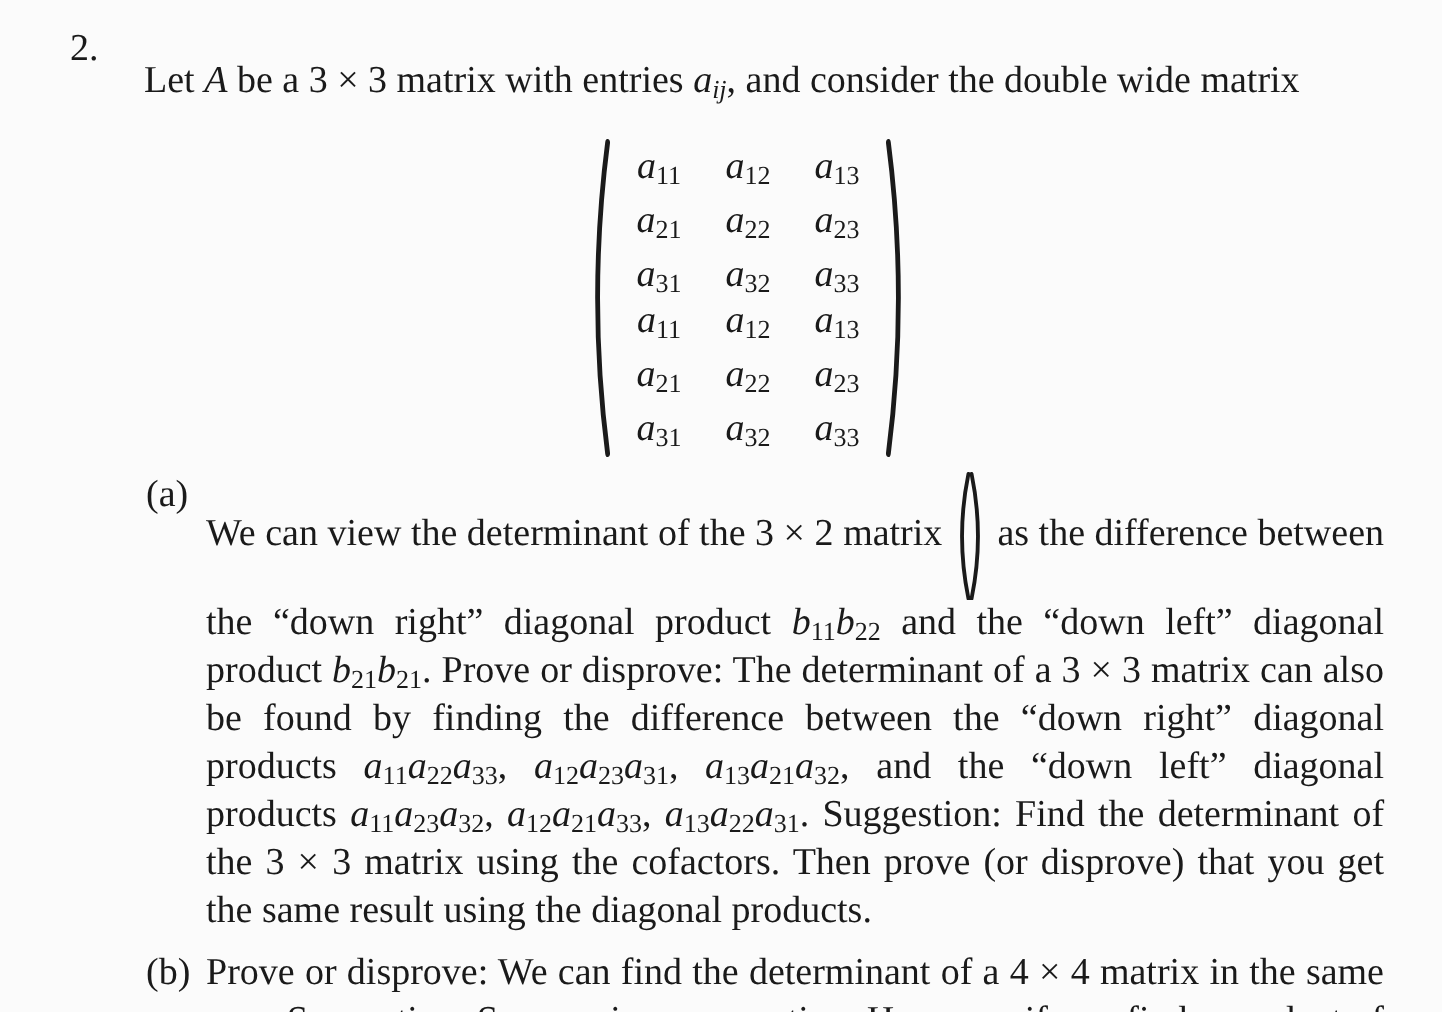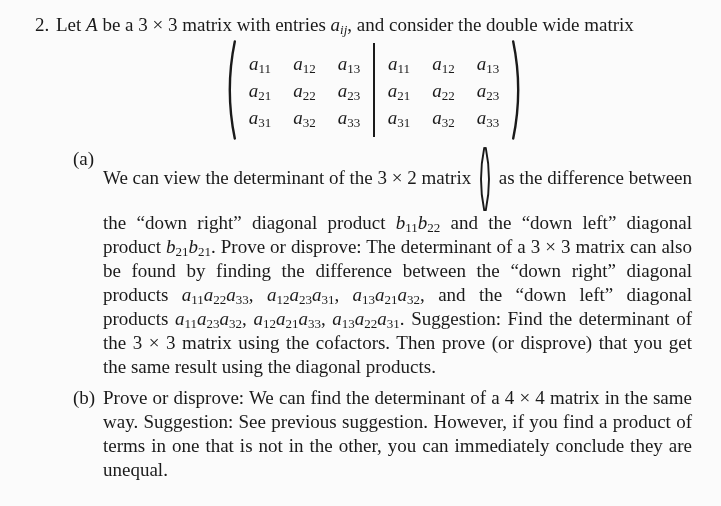--- a/index.html
+++ b/index.html
@@ -13,29 +13,29 @@
     font-size: 19px;
     line-height: 24px;
     color: #1a1a1a;
     position: relative;
   }
   .doc { position: absolute; left: 35px; top: 13px; width: 657px; }
 
   .enum-item { display: flex; }
   .enum-number { flex: none; width: 21px; }
   .enum-content { flex: 1; min-width: 0; }
-  .intro { text-align: justify; margin: 0; }
+  .intro { text-align: justify; margin: 16px; }
 
   .matrix-line { display: flex; justify-content: center; margin: 3px 0 2px; }
 
   
   .bmatrix { display: inline-flex; align-items: stretch; vertical-align: middle; }
   .paren { width: 14px; flex: none; display: block; }
   .bmatrix.small .paren { width: 9px; }
-  .mx-body { display: inline-flex; align-items: center; padding: 3px 0; }
+  .mx-body { display: inline-flex; align-items: center; padding: 3px 0; flex-direction: column; }
   .mx-grid { display: inline-grid; column-gap: 22px; row-gap: 4px; padding: 0 13px; }
   .mx-cell { text-align: center; line-height: 23px; white-space: nowrap; }
   .mx-divider { width: 1.4px; background: #1a1a1a; align-self: stretch; }
   .bmatrix.small .mx-grid { column-gap: 11px; row-gap: 0; padding: 0 5px; }
   .bmatrix.small .mx-cell { line-height: 22px; }
   .bmatrix.small .mx-body { padding: 1px 0; }
 
   .parts { margin-top: 2px; }
   .part { display: flex; margin-top: 7px; }
   .part-label { flex: none; width: 47px; padding-left: 17px; box-sizing: border-box; }

